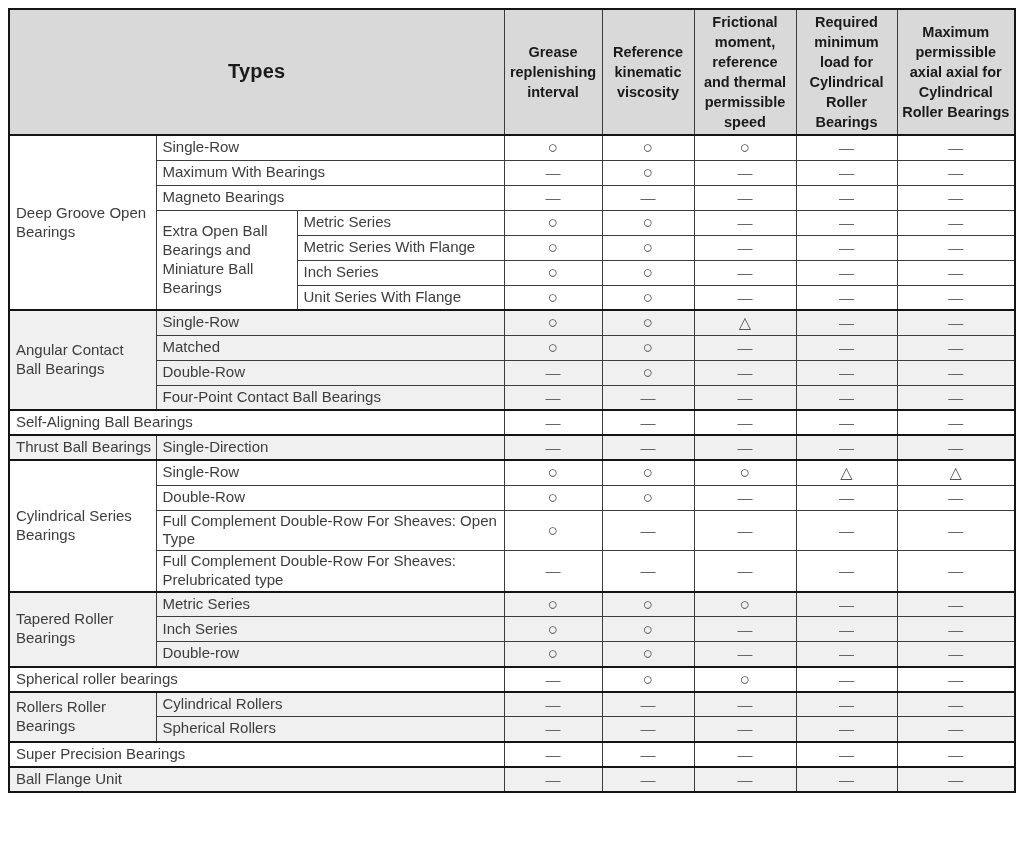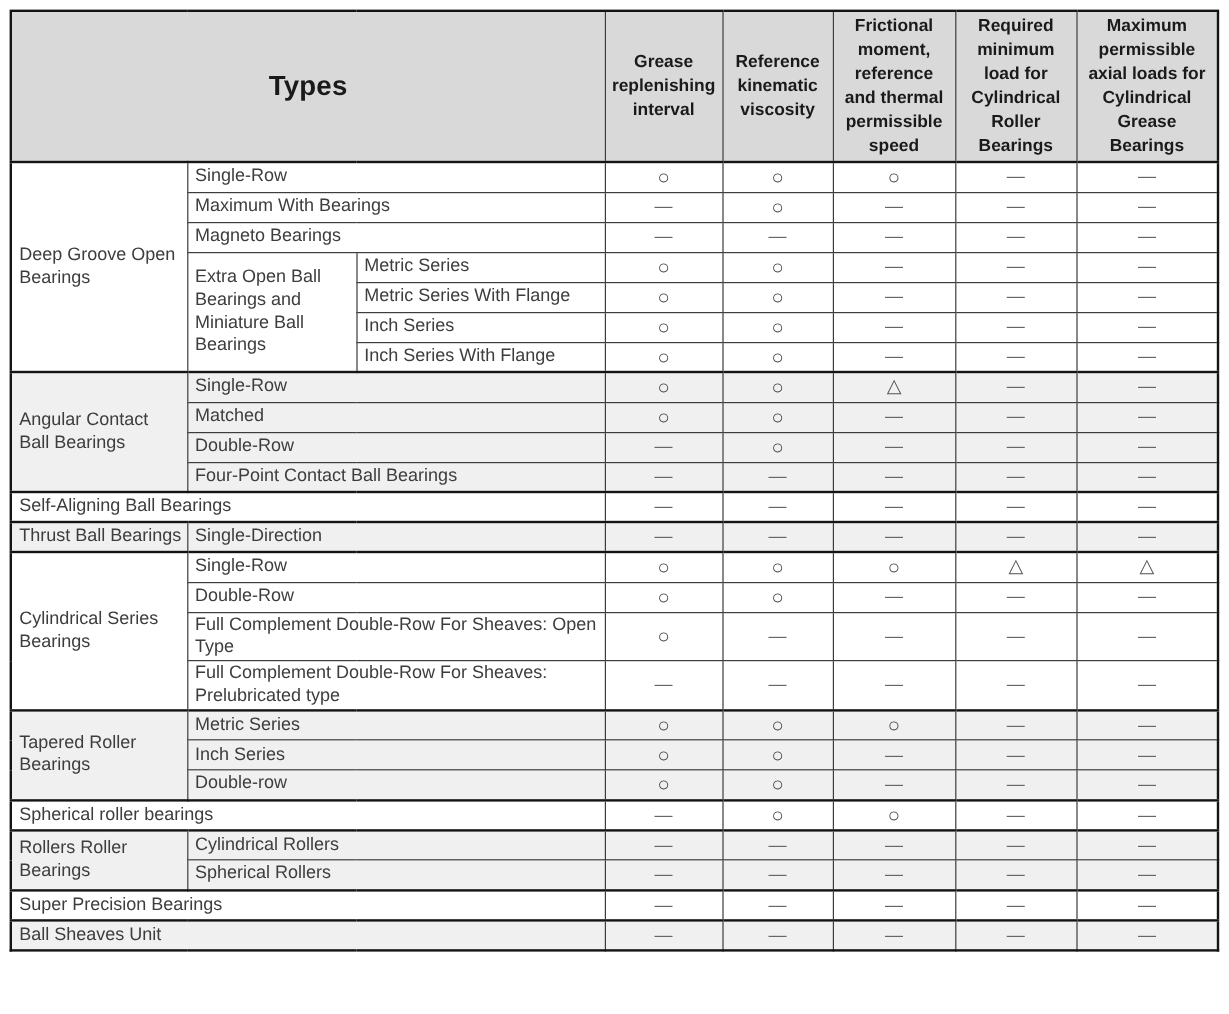--- a/index.html
+++ b/index.html
@@ -29,21 +29,21 @@
     font-size: 14.5px;
     line-height: 1.38;
     text-align: center;
     vertical-align: middle;
     height: 123px;
     padding: 2px 3px;
     border-top: 2px solid #141414;
     border-bottom: 2px solid #141414;
   }
   thead th.corner {
-    font-size: 23px;
+    font-size: 20px;
     letter-spacing: 0.2px;
   }
   tbody td {
     font-size: 15px;
     color: #3d3d3d;
     background: #ffffff;
     vertical-align: middle;
     height: 25px;
     line-height: 1.25;
     padding: 1px 3px 1px 6px;
@@ -84,21 +84,21 @@
     <col style="width:101px">
     <col style="width:118px">
   </colgroup>
   <thead>
     <tr>
       <th class="corner" colspan="3">Types</th>
       <th>Grease replenishing interval</th>
       <th>Reference kinematic viscosity</th>
       <th>Frictional moment, reference and thermal permissible speed</th>
       <th>Required minimum load for Cylindrical Roller Bearings</th>
-      <th>Maximum permissible axial loads for Cylindrical Grease Bearings</th>
+      <th>Maximum permissible axial axial for Cylindrical Roller Bearings</th>
     </tr>
   </thead>
   <tbody>
       <tr class="group-start">
         <td rowspan="7">Deep Groove Open Bearings</td>
         <td colspan="2">Single-Row</td>
         <td class="sym circle">○</td>
         <td class="sym circle">○</td>
         <td class="sym circle">○</td>
         <td class="sym dash">—</td>
@@ -139,21 +139,21 @@
       </tr>
       <tr>
         <td>Inch Series</td>
         <td class="sym circle">○</td>
         <td class="sym circle">○</td>
         <td class="sym dash">—</td>
         <td class="sym dash">—</td>
         <td class="sym dash">—</td>
       </tr>
       <tr>
-        <td>Inch Series With Flange</td>
+        <td>Unit Series With Flange</td>
         <td class="sym circle">○</td>
         <td class="sym circle">○</td>
         <td class="sym dash">—</td>
         <td class="sym dash">—</td>
         <td class="sym dash">—</td>
       </tr>
       <tr class="shaded group-start">
         <td rowspan="4">Angular Contact Ball Bearings</td>
         <td colspan="2">Single-Row</td>
         <td class="sym circle">○</td>
@@ -288,21 +288,21 @@
       </tr>
       <tr class="group-start">
         <td colspan="3">Super Precision Bearings</td>
         <td class="sym dash">—</td>
         <td class="sym dash">—</td>
         <td class="sym dash">—</td>
         <td class="sym dash">—</td>
         <td class="sym dash">—</td>
       </tr>
       <tr class="shaded group-start">
-        <td colspan="3">Ball Sheaves Unit</td>
+        <td colspan="3">Ball Flange Unit</td>
         <td class="sym dash">—</td>
         <td class="sym dash">—</td>
         <td class="sym dash">—</td>
         <td class="sym dash">—</td>
         <td class="sym dash">—</td>
       </tr>
     </tbody>
 </table>
 
 </body></html>

